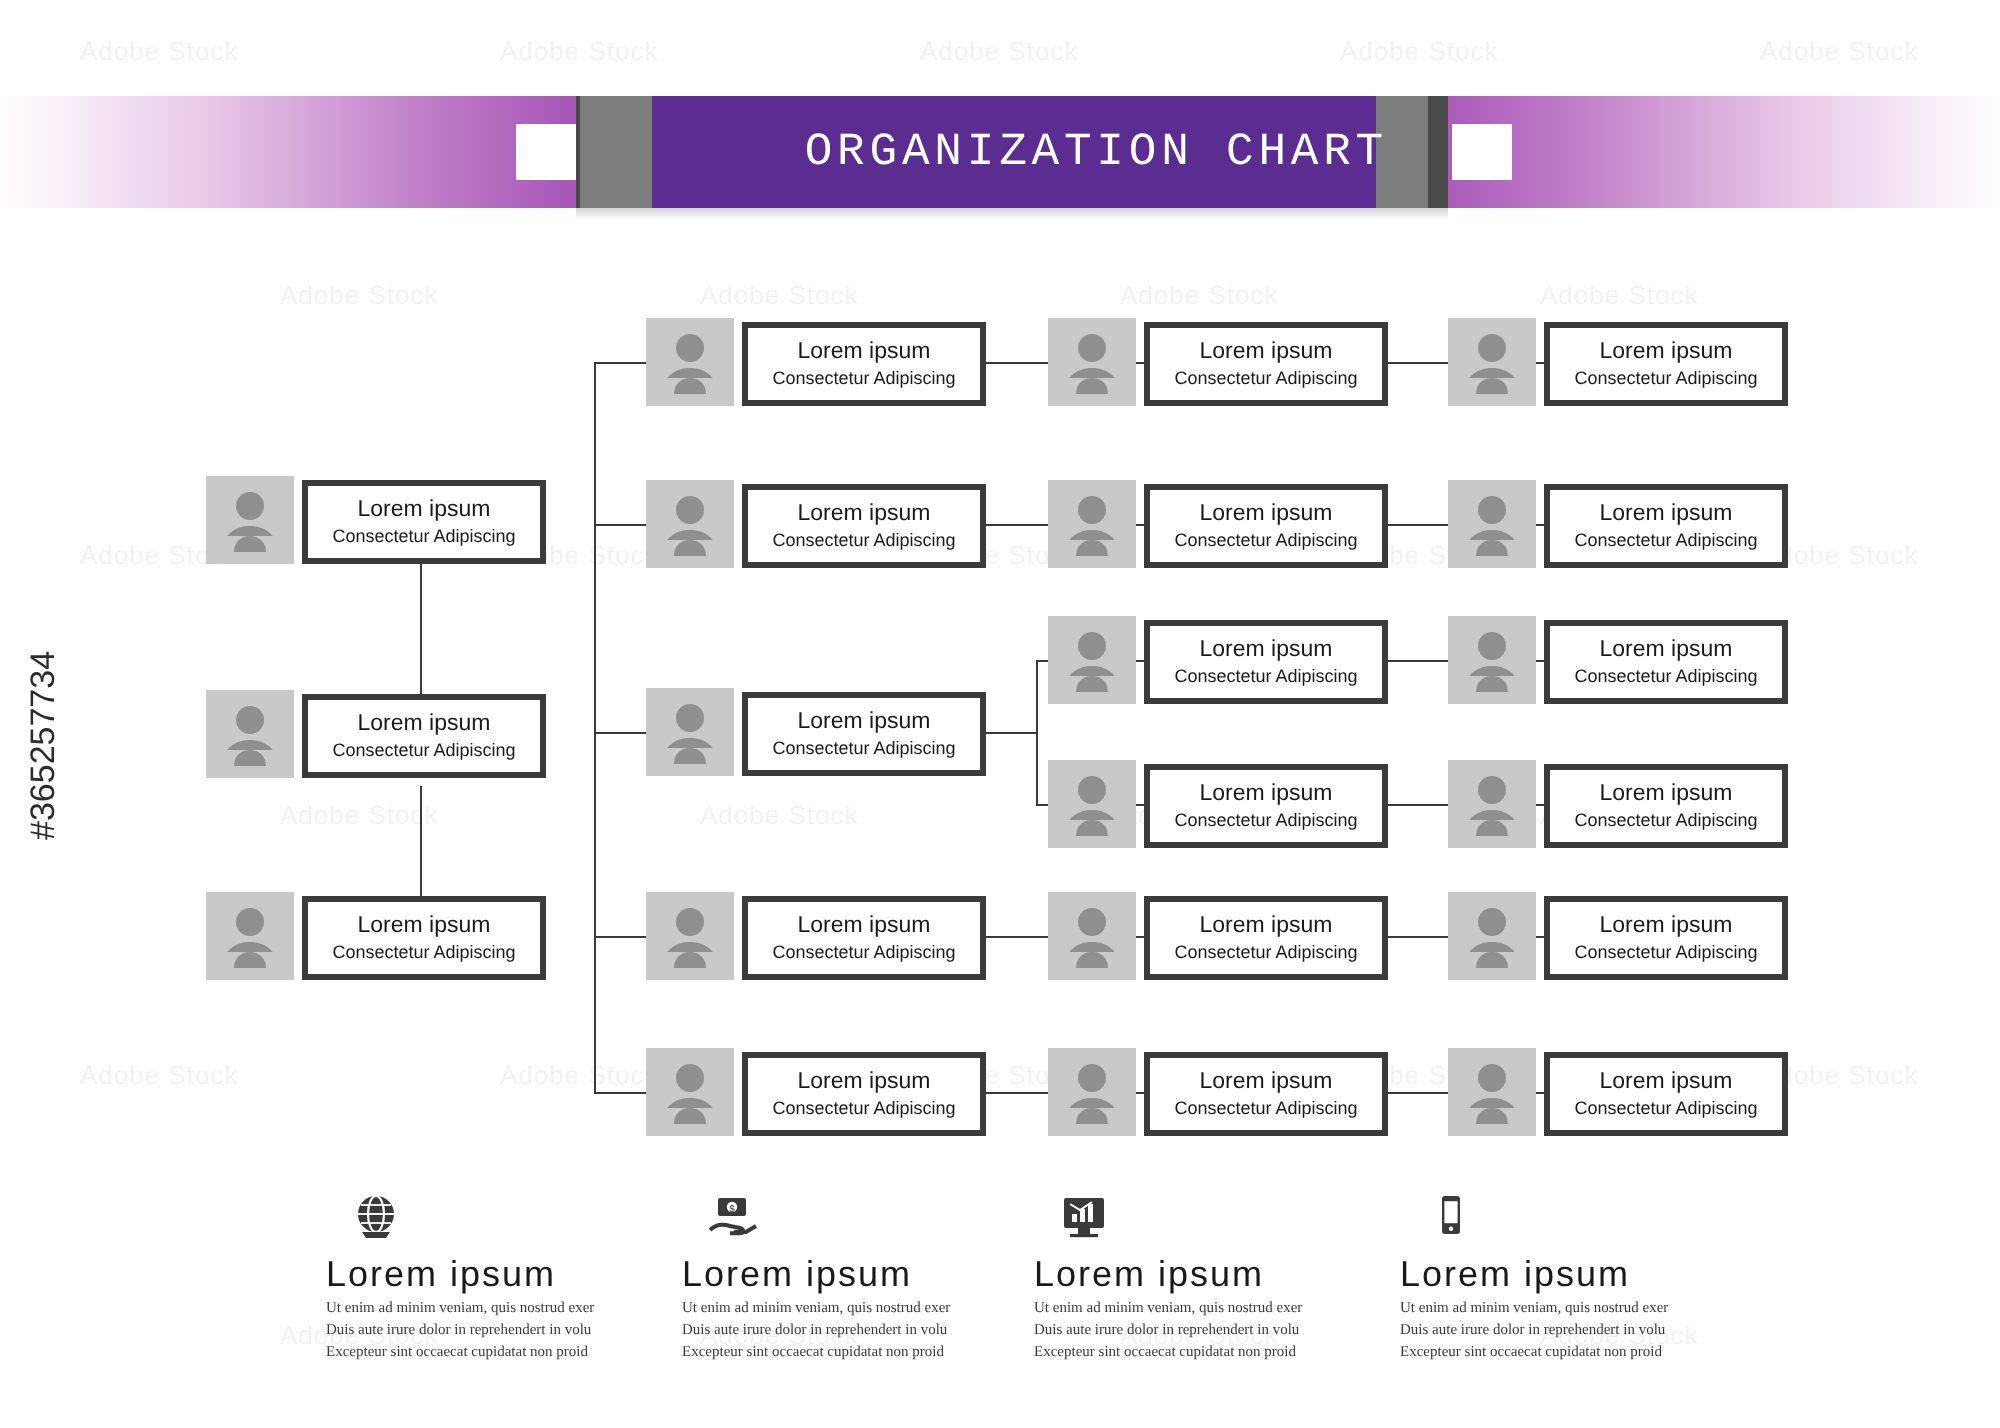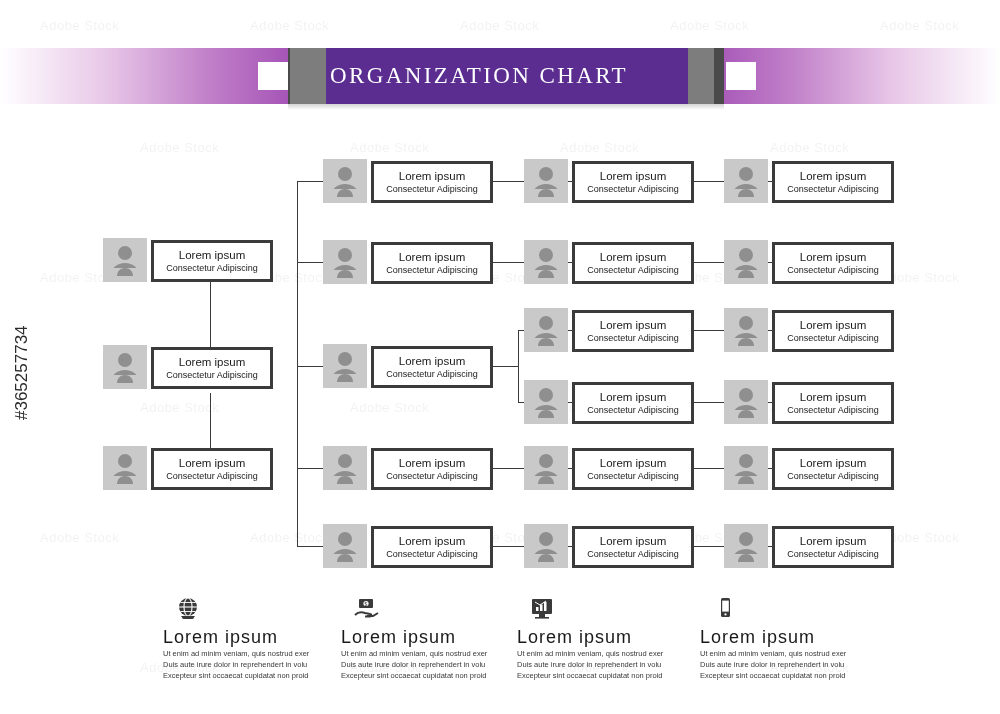--- a/index.html
+++ b/index.html
@@ -86,30 +86,30 @@
   .banner-white-sq {
     position: absolute;
     top: 14px;
     width: 30px; height: 28px;
     background: #ffffff;
   }
   .banner-white-sq.w1 { left: 258px; }
   .banner-white-sq.w2 { left: 726px; }
   .banner-title {
     position: absolute;
-    left: 330px;
+    left: 342px;
     top: 0;
     width: 352px;
     height: 56px;
     line-height: 56px;
-    text-align: left;
+    text-align: right;
     color: #ffffff;
     font-size: 23px;
     letter-spacing: 2.4px;
-    font-family: Liberation Serif, serif;
+    font-family: Liberation Mono, monospace;
   }
   .banner-shadow {
     position: absolute;
     left: 288px;
     top: 104px;
     width: 436px;
     height: 6px;
     background: linear-gradient(to bottom, rgba(0,0,0,0.17), rgba(0,0,0,0));
   }
 
@@ -174,21 +174,21 @@
     font-size: 18px;
     color: #1a1a1a;
     margin-top: 6px;
     letter-spacing: 1px;
     font-family: "Liberation Sans", sans-serif;
   }
   .legend-line {
     font-size: 7.5px;
     color: #3a3a3a;
     line-height: 11px;
-    font-family: Liberation Sans, sans-serif;
+    font-family: Liberation Serif, serif;
   }
 </style>
 </head>
 <body>
 
 <div>
   <div class="watermark-tile" style="left:40px;  top:18px;">Adobe Stock</div>
   <div class="watermark-tile" style="left:250px; top:18px;">Adobe Stock</div>
   <div class="watermark-tile" style="left:460px; top:18px;">Adobe Stock</div>
   <div class="watermark-tile" style="left:670px; top:18px;">Adobe Stock</div>

